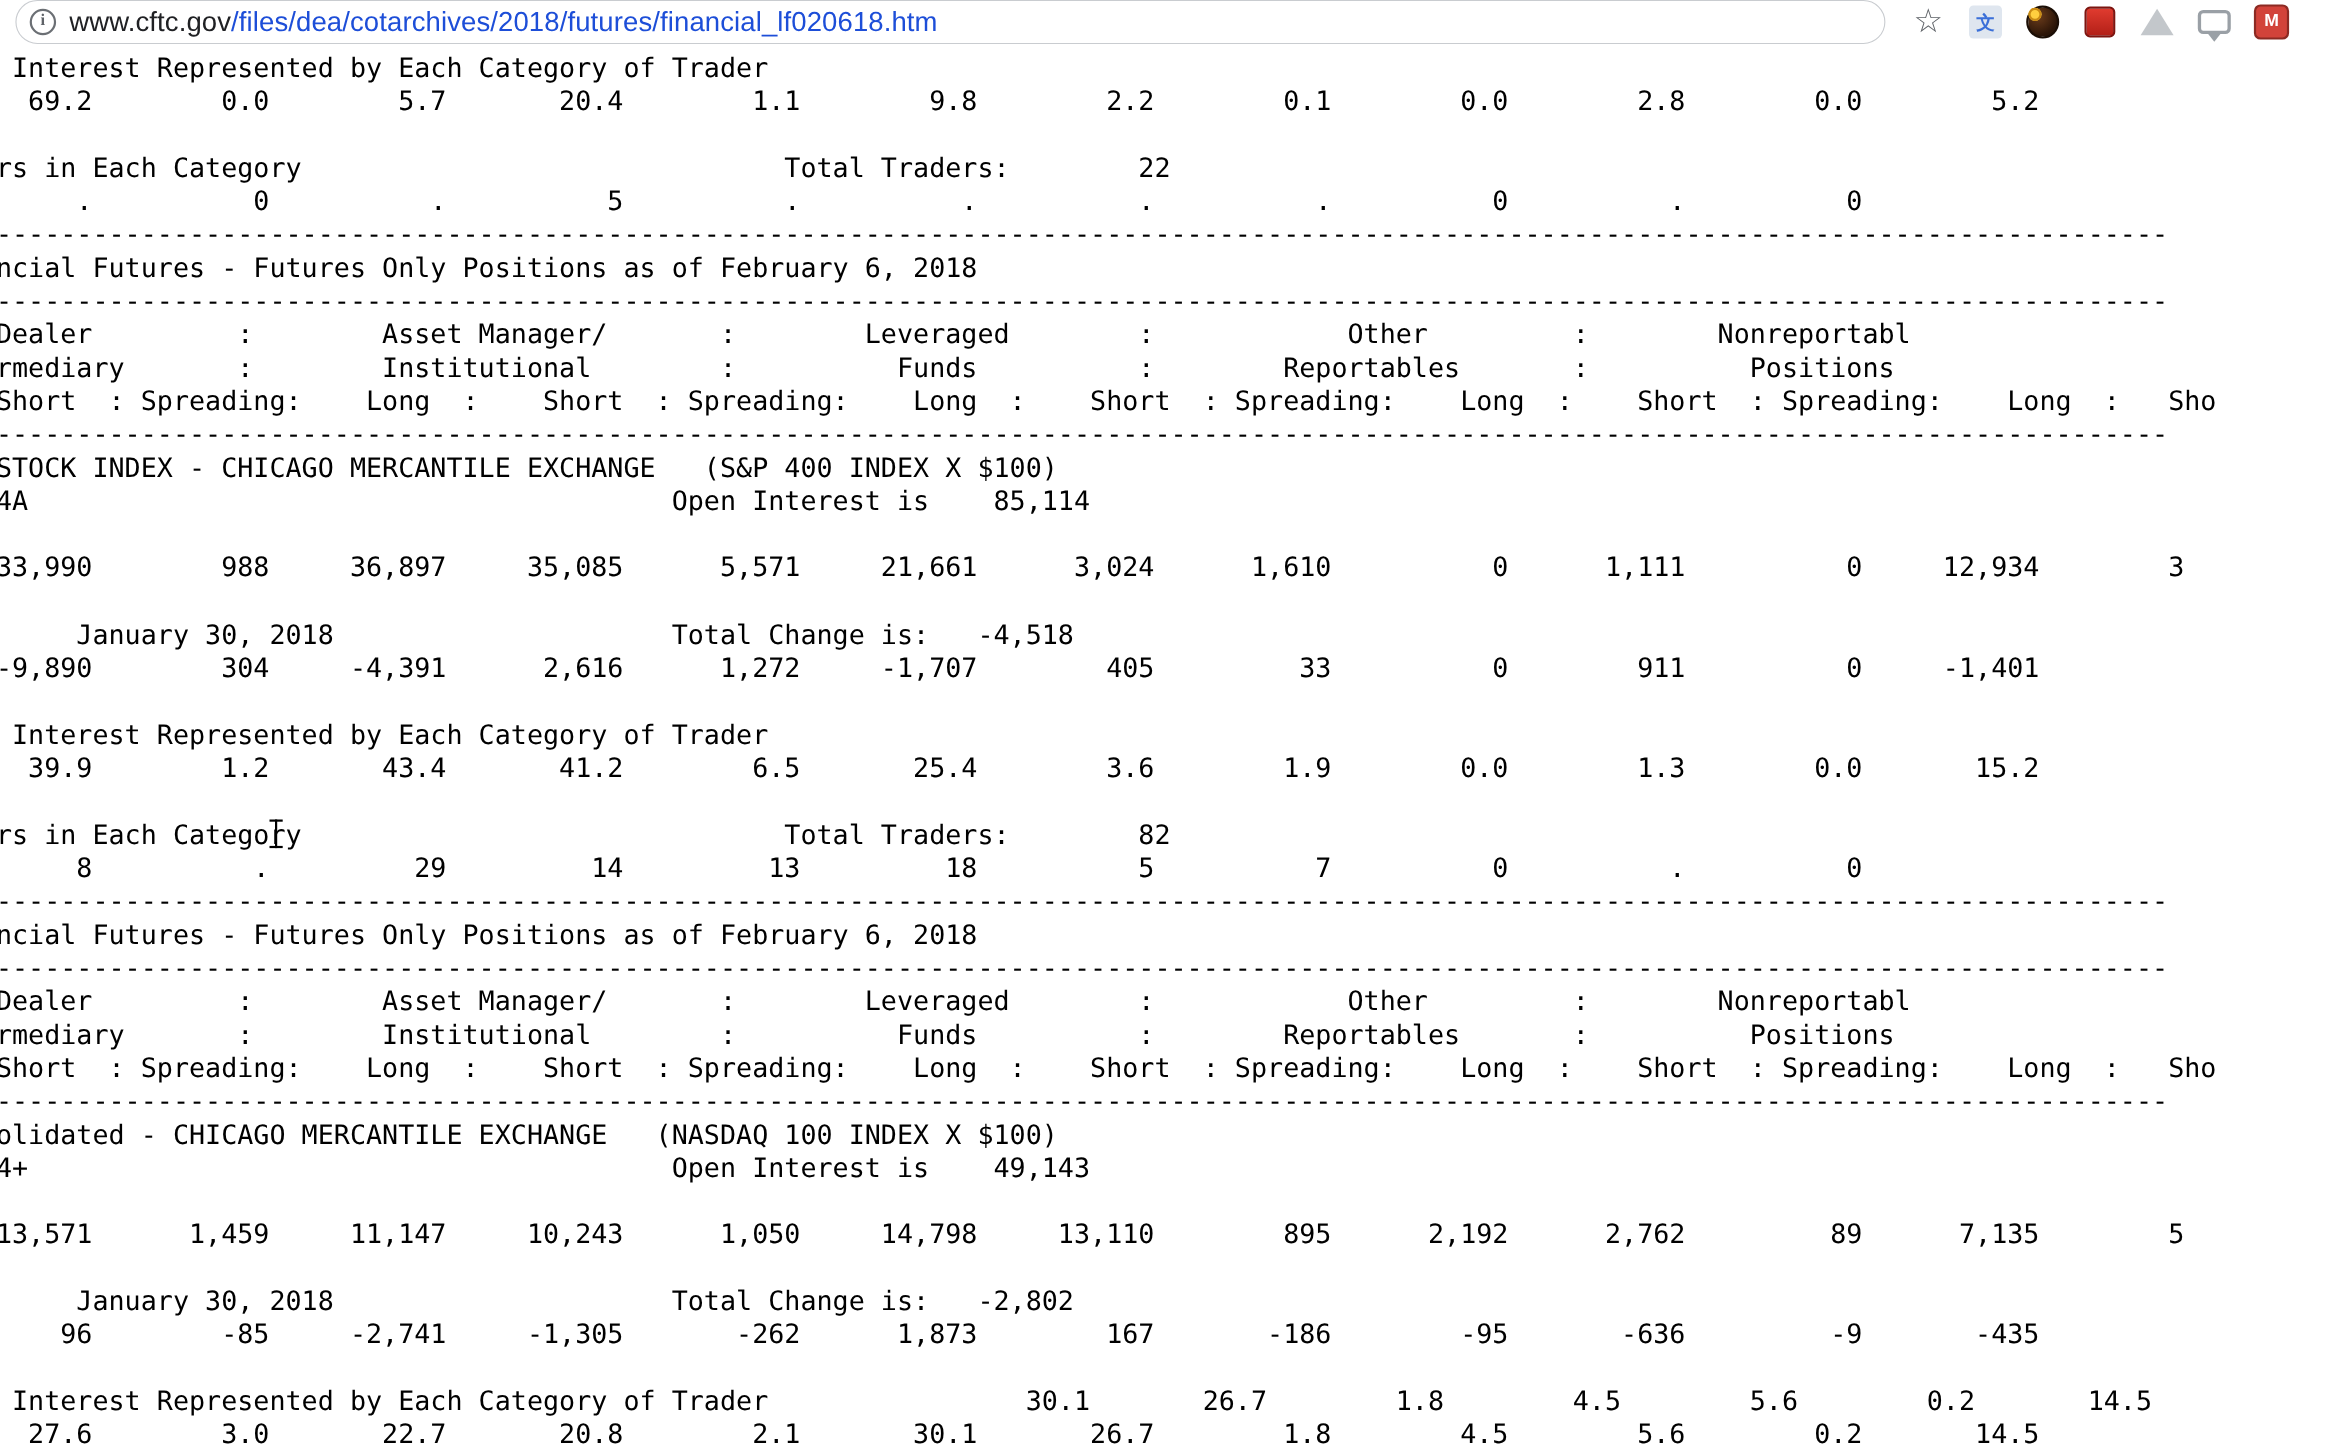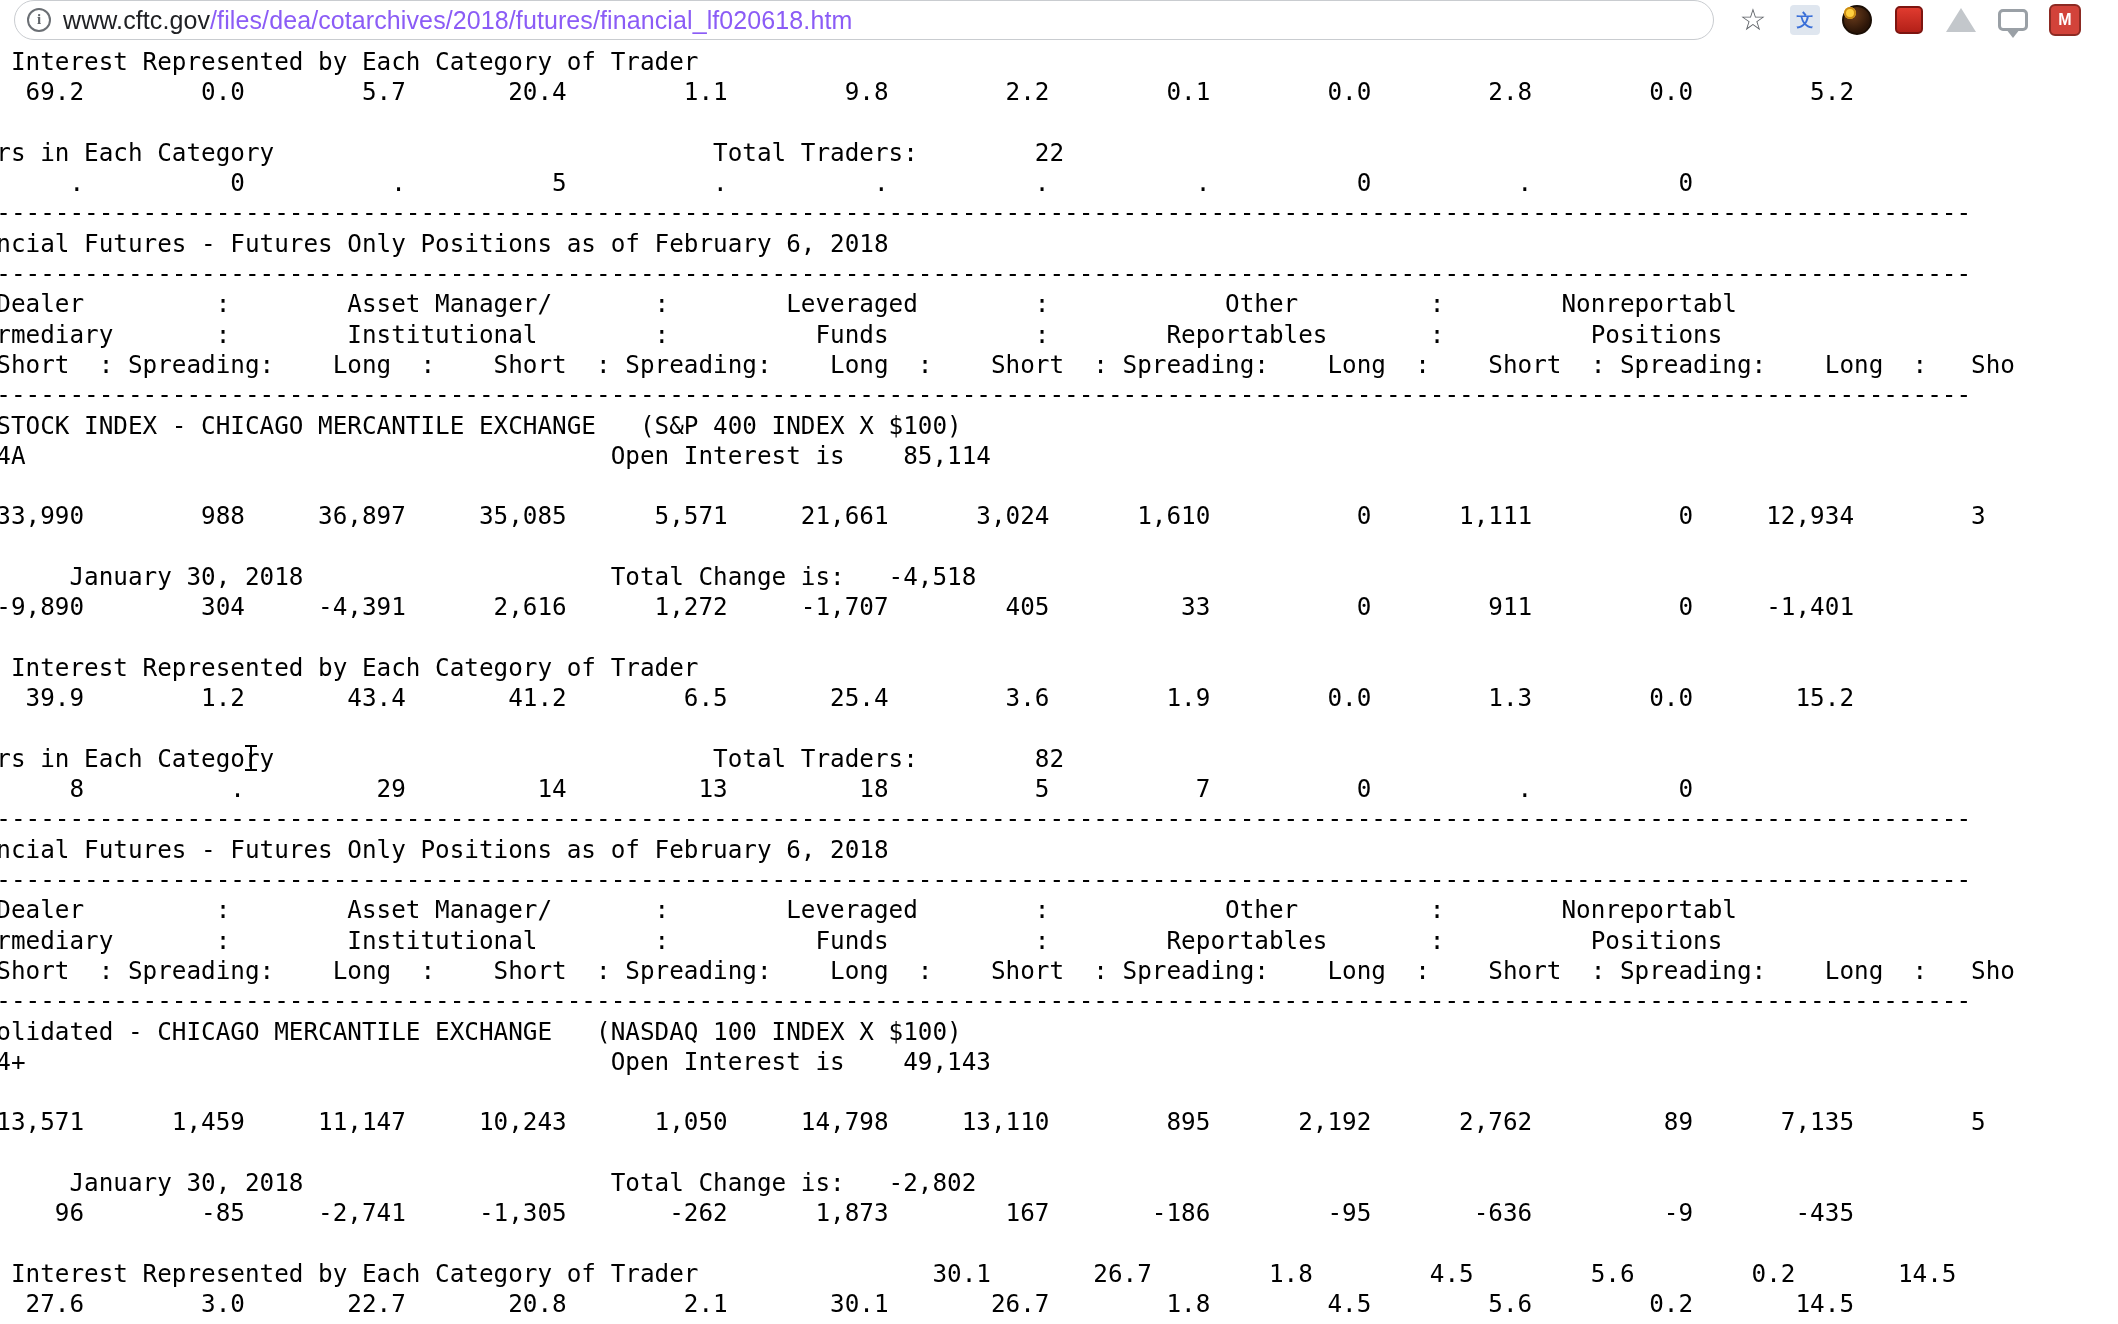--- a/index.html
+++ b/index.html
@@ -53,21 +53,21 @@
     margin-left: -4px;
   }
   .url-text {
     font-family: "Liberation Sans", sans-serif;
     font-size: 25px;
     letter-spacing: 0.1px;
     white-space: nowrap;
     overflow: hidden;
   }
   .url-host { color: #202124; text-align: right; }
-  .url-path { color: #8b5cf6; }
+  .url-path { color: #1d4ed8; }
 
   .chrome-actions {
     display: flex;
     align-items: center;
     gap: 18px;
     margin-left: 22px;
   }
   .icon-btn {
     width: 34px;
     height: 34px;

